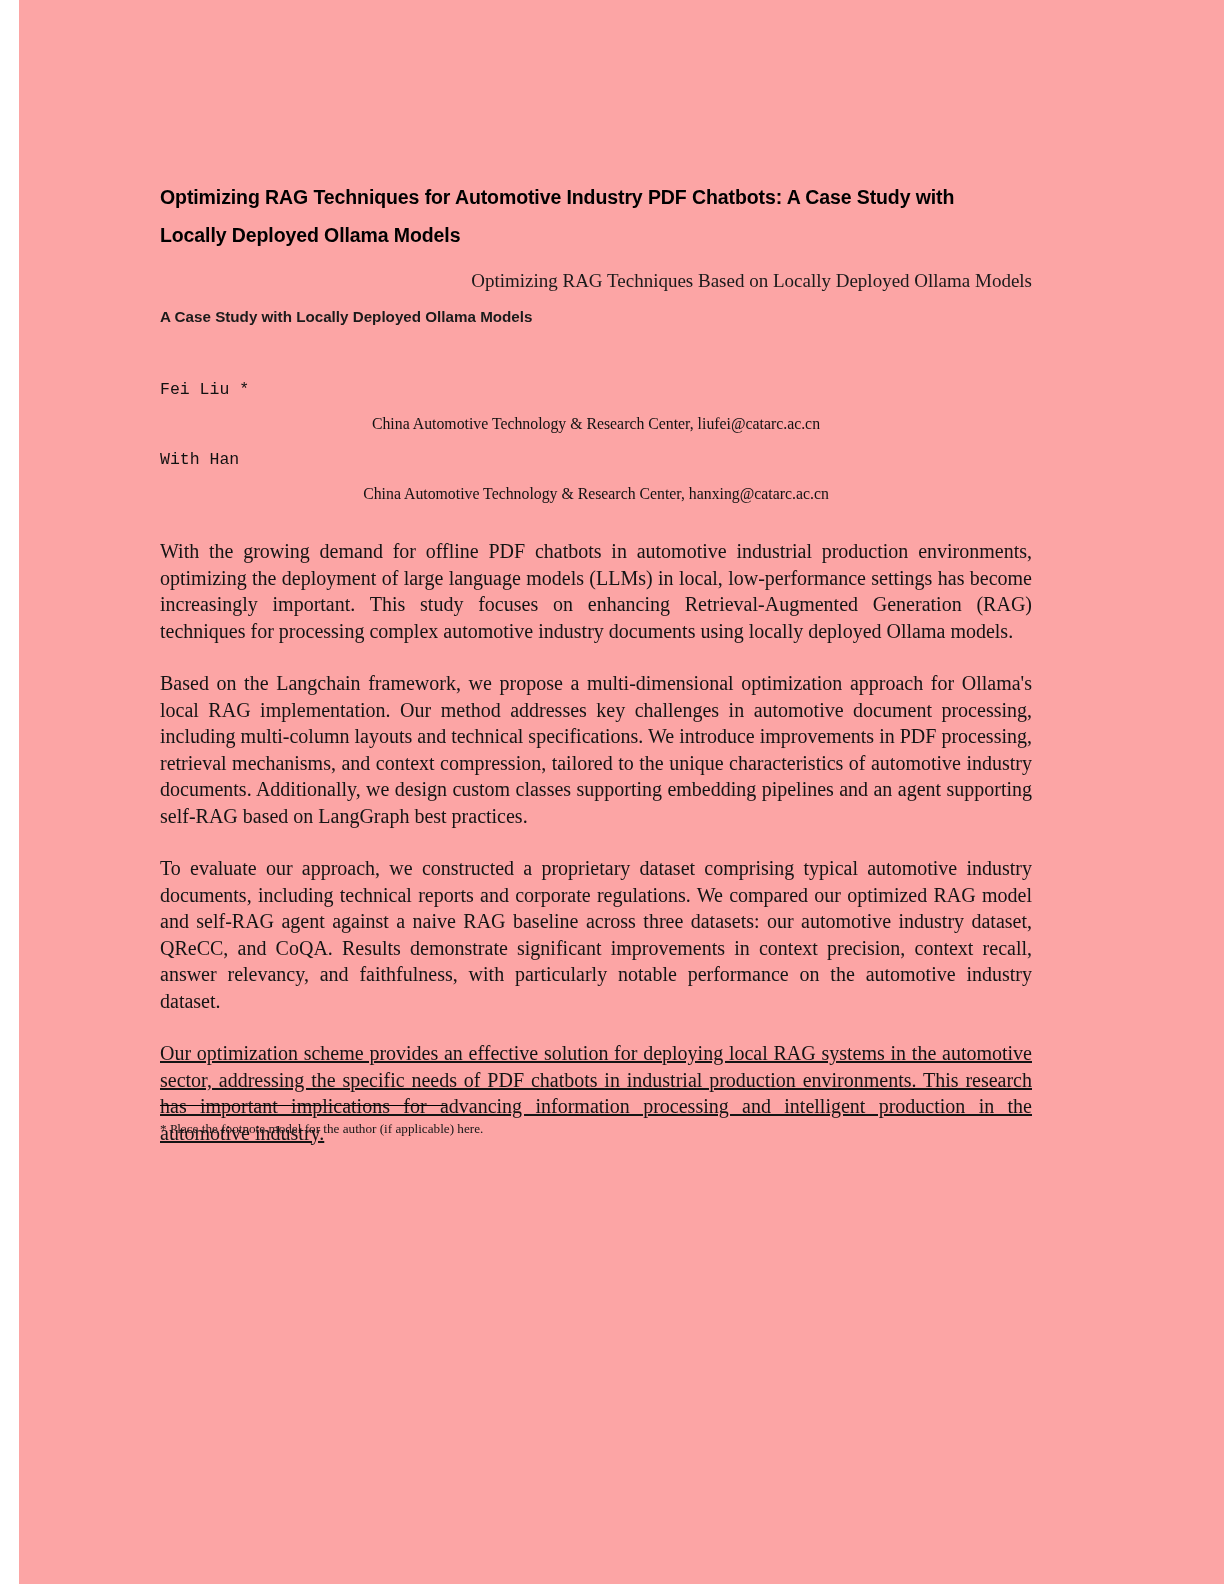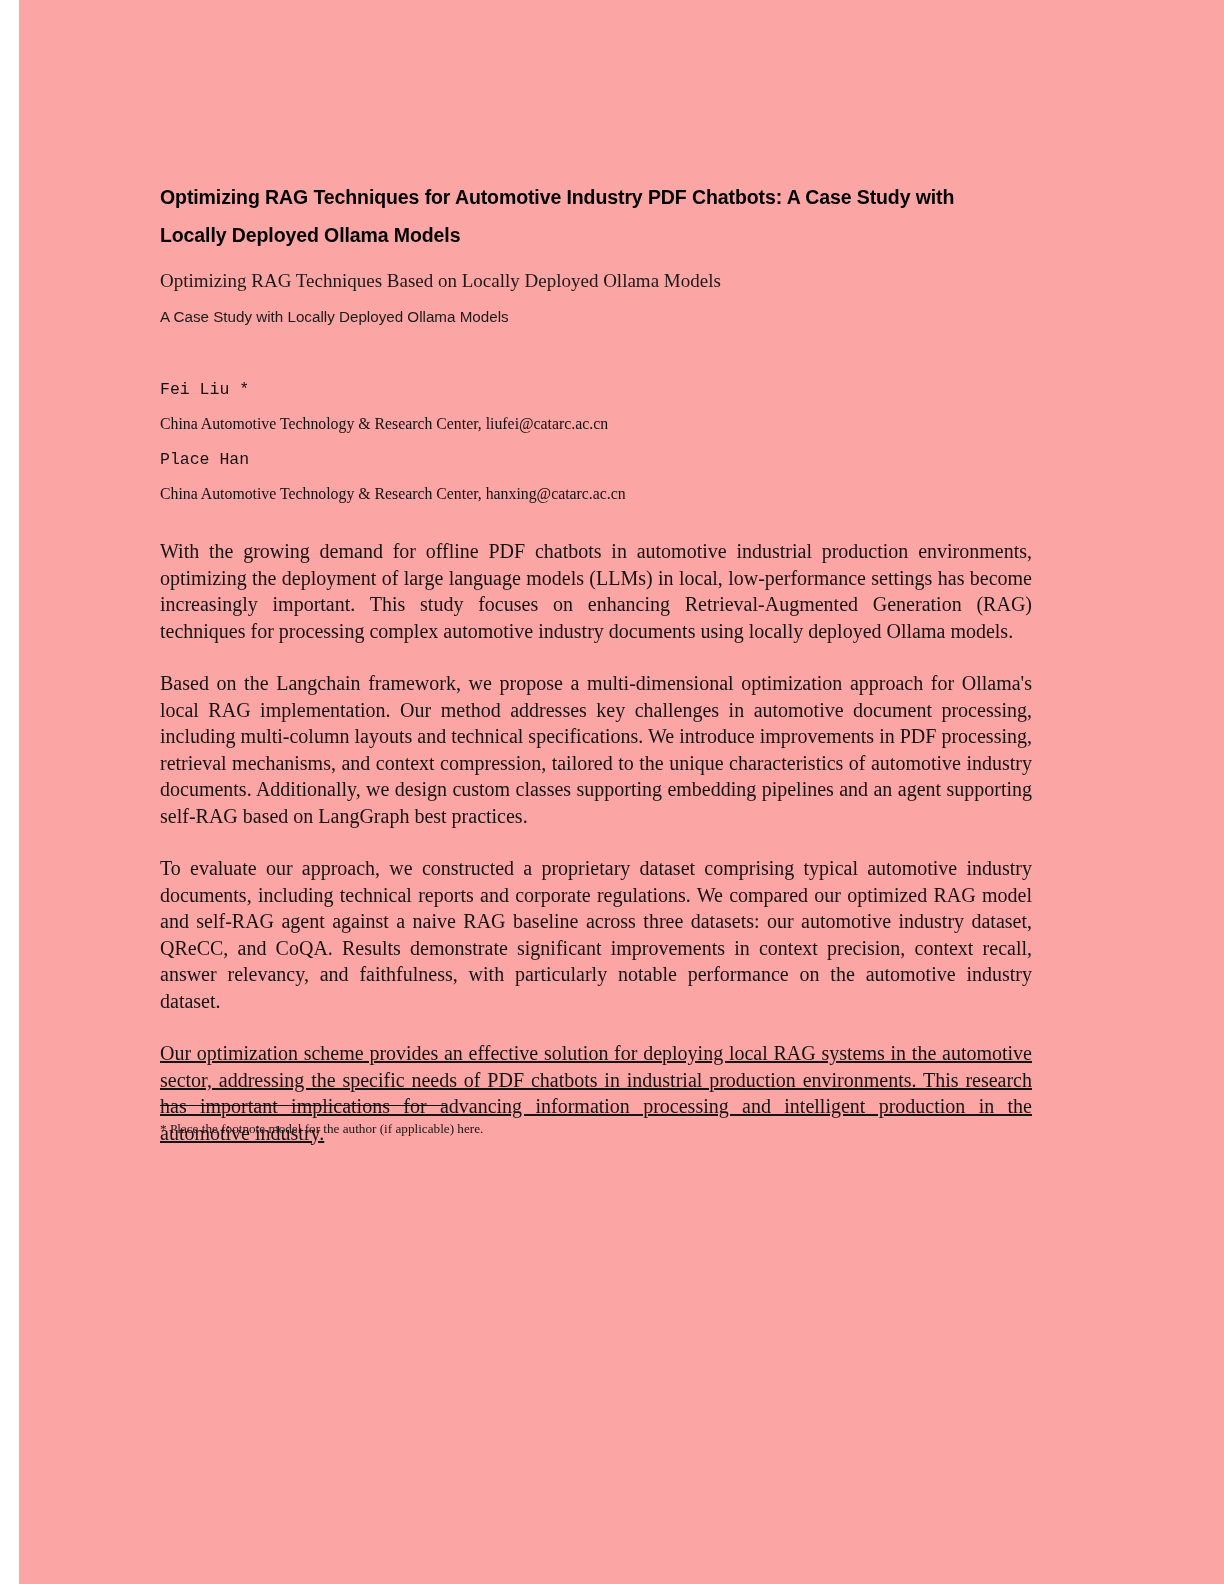--- a/index.html
+++ b/index.html
@@ -47,25 +47,26 @@
     width: 855px;
   }
 
   .doc-subtitle {
     font-family: "Liberation Serif", serif;
     font-weight: normal;
     font-size: 19px;
     line-height: 26px;
     color: #1a1a1a;
     margin: 14px 0 0 0;
+    text-align: right;
   }
 
   .doc-subsubtitle {
     font-family: "Liberation Sans", sans-serif;
-    font-weight: normal;
+    font-weight: bold;
     font-size: 15.2px;
     line-height: 22px;
     color: #1a1a1a;
     margin: 12px 0 0 0;
   }
 
   
   .authors {
     margin-top: 50px;
   }
@@ -82,20 +83,21 @@
     padding: 0;
   }
   .author-affil {
     font-family: "Liberation Serif", serif;
     font-weight: normal;
     font-size: 15.8px;
     line-height: 22px;
     color: #111111;
     margin: 11px 0 13px 0;
     padding: 0;
+    text-align: center;
   }
 
   
   .abstract {
     margin-top: 33px;
   }
   .para {
     font-family: "Liberation Serif", serif;
     font-size: 20px;
     line-height: 26.5px;
@@ -150,21 +152,21 @@
 
     <div class="authors">
 
       <div class="author-block">
         <div class="author-name">Fei Liu *</div>
         <div class="author-affil">China Automotive Technology &amp; Research Center, liufei@catarc.ac.cn</div>
       </div>
 
 
       <div class="author-block">
-        <div class="author-name">Place Han</div>
+        <div class="author-name">With Han</div>
         <div class="author-affil">China Automotive Technology &amp; Research Center, hanxing@catarc.ac.cn</div>
       </div>
 
     </div>
 
     <div class="abstract">
       <p class="para">With the growing demand for offline PDF chatbots in automotive industrial production environments, optimizing the deployment of large language models (LLMs) in local, low-performance settings has become increasingly important. This study focuses on enhancing Retrieval-Augmented Generation (RAG) techniques for processing complex automotive industry documents using locally deployed Ollama models.</p>
       <p class="para">Based on the Langchain framework, we propose a multi-dimensional optimization approach for Ollama's local RAG implementation. Our method addresses key challenges in automotive document processing, including multi-column layouts and technical specifications. We introduce improvements in PDF processing, retrieval mechanisms, and context compression, tailored to the unique characteristics of automotive industry documents. Additionally, we design custom classes supporting embedding pipelines and an agent supporting self-RAG based on LangGraph best practices.</p>
       <p class="para">To evaluate our approach, we constructed a proprietary dataset comprising typical automotive industry documents, including technical reports and corporate regulations. We compared our optimized RAG model and self-RAG agent against a naive RAG baseline across three datasets: our automotive industry dataset, QReCC, and CoQA. Results demonstrate significant improvements in context precision, context recall, answer relevancy, and faithfulness, with particularly notable performance on the automotive industry dataset.</p>
       <p class="para">Our optimization scheme provides an effective solution for deploying local RAG systems in the automotive sector, addressing the specific needs of PDF chatbots in industrial production environments. This research has important implications for advancing information processing and intelligent production in the automotive industry.</p>

